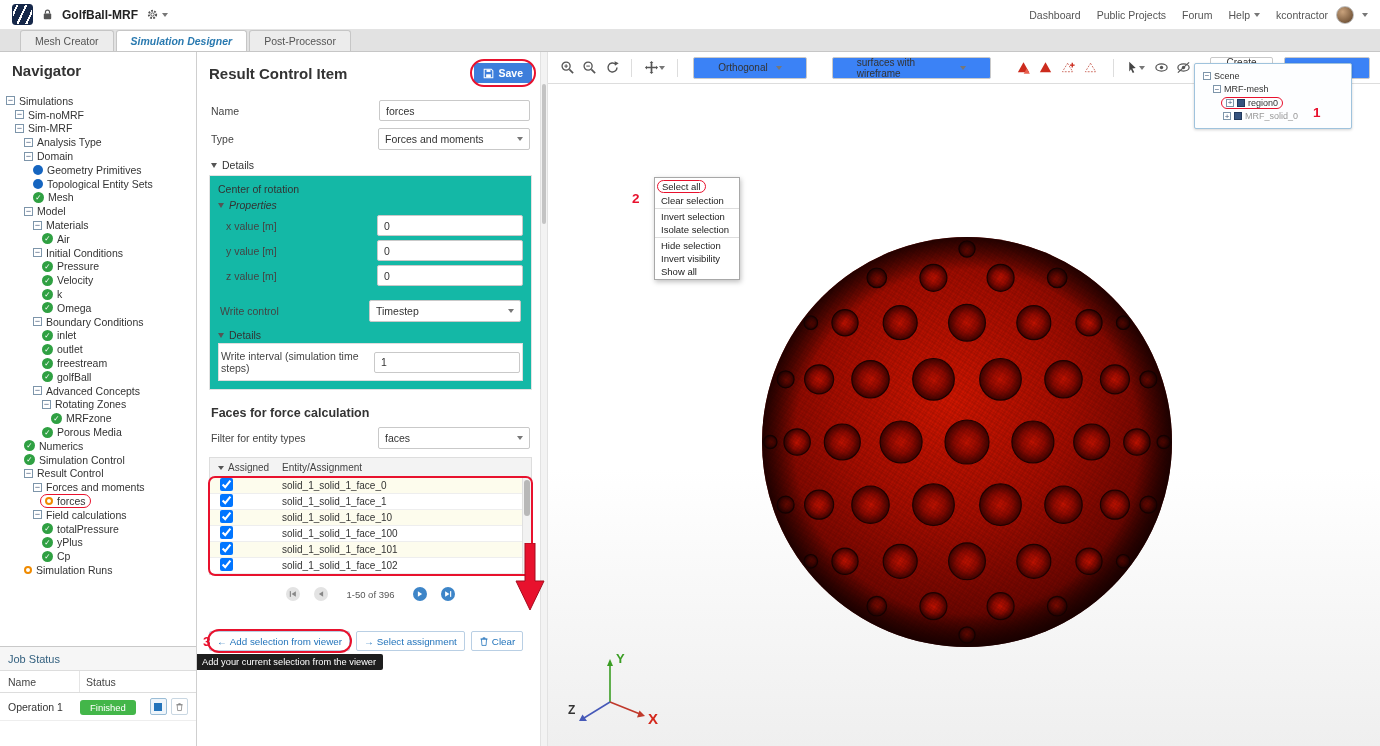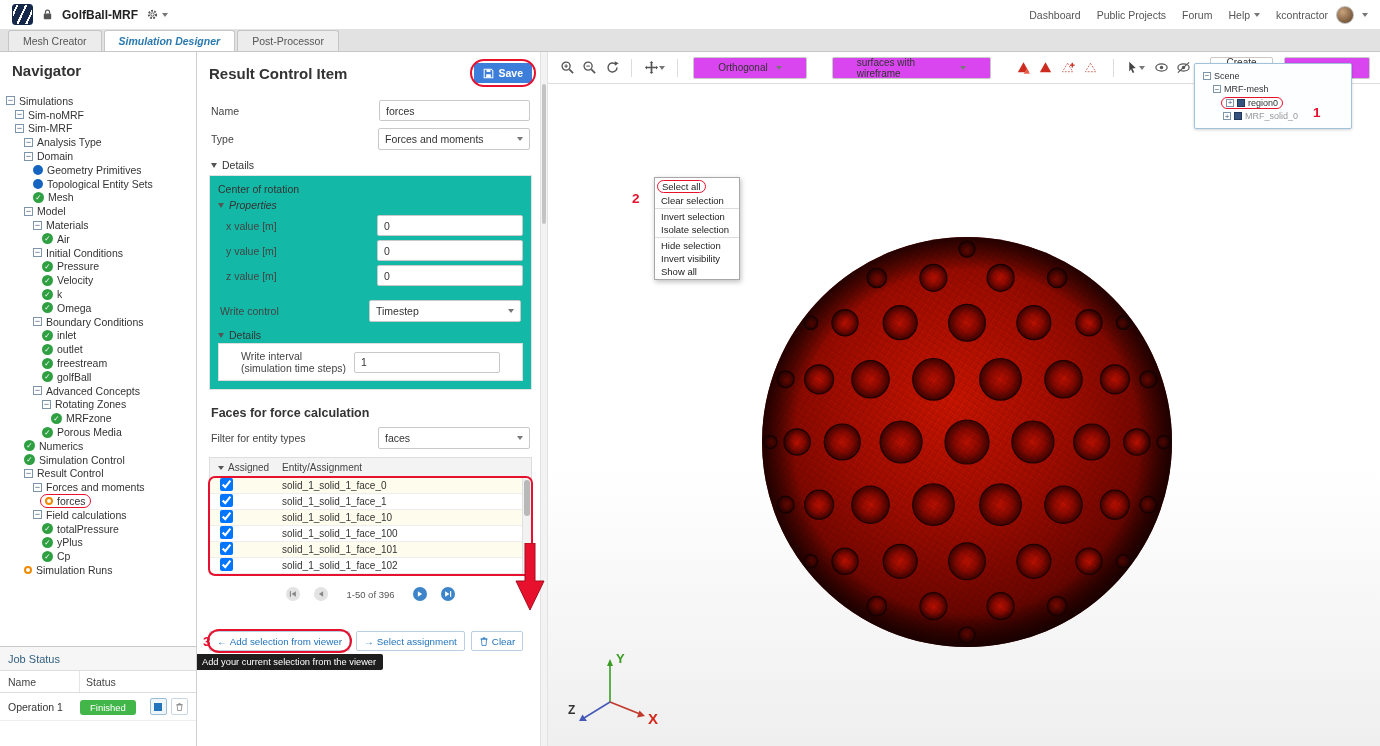--- a/index.html
+++ b/index.html
@@ -9,21 +9,21 @@
 
 .header{position:absolute;top:0;left:0;right:0;height:30px;background:#fff;border-bottom:1px solid #e3e3e3;display:flex;align-items:center;padding:0 12px;z-index:20;gap:8px}
 .logo{width:21px;height:21px;border-radius:3px;background:repeating-linear-gradient(115deg,#16284a 0 3px,#ffffff 3px 5px,#16284a 5px 8px);border:1px solid #16284a}
 .proj-title{font-size:12px;font-weight:bold;color:#222}
 .hicon{display:flex;align-items:center;color:#666}
 .topnav{margin-left:auto;display:flex;align-items:center;gap:16px;font-size:10.5px;color:#555}
 .navlink{cursor:pointer}
 .avatar{width:18px;height:18px;border-radius:50%;background:radial-gradient(circle at 35% 30%,#c9a27c,#7a5b3e 70%,#4e3722);border:1px solid #bbb}
 .caret-down{width:0;height:0;border-left:3.5px solid transparent;border-right:3.5px solid transparent;border-top:4px solid #777;display:inline-block}
 
-.tabbar{position:absolute;top:30px;left:0;right:0;height:22px;background:#e2e2e2;border-bottom:1px solid #c6c6c6;display:flex;align-items:flex-end;padding-left:8px;z-index:19}
+.tabbar{position:absolute;top:30px;left:0;right:0;height:22px;background:#e2e2e2;border-bottom:1px solid #c6c6c6;display:flex;align-items:flex-end;padding-left:20px;z-index:19}
 .tab{height:21px;display:flex;align-items:center;padding:0 14px;font-size:10.5px;color:#555;background:#ececec;border:1px solid #c6c6c6;border-bottom:none;border-radius:3px 3px 0 0;margin-right:2px}
 .tab.active{background:#fff;color:#2a7ab0;font-style:italic;font-weight:bold}
 
 .navigator{position:absolute;top:52px;left:0;width:197px;bottom:0;background:#fff;border-right:1px solid #cfcfcf;overflow:hidden}
 .nav-title{font-size:15px;font-weight:bold;color:#333;padding:10px 12px 4px}
 .tree{position:absolute;top:42px;bottom:100px;left:0;right:0;overflow:hidden}
 .tree-item{display:flex;align-items:center;height:13.8px;font-size:10.5px;color:#333;white-space:nowrap;cursor:pointer}
 .titem-inner{display:inline-flex;align-items:center}
 .titem-inner.annotated{border:1.5px solid #e8112d;border-radius:9px;padding:0 4px;margin-left:-2px}
 .ic-sq{display:inline-flex;align-items:center;justify-content:center;width:9px;height:9px;border:1px solid #7d95aa;background:#fff;color:#41597a;font-size:9px;line-height:7px;margin-right:4px;flex:none}
@@ -50,21 +50,21 @@
 .save-btn{position:relative;background:#3d7edb;color:#fff;font-size:10.5px;font-weight:bold;height:20px;padding:0 9px;border-radius:3px;display:inline-flex;align-items:center;gap:4px}
 .ring{position:absolute;border:2px solid #e8112d;border-radius:14px;pointer-events:none;inset:-4px;z-index:40}
 .frow{display:flex;align-items:center;justify-content:space-between;margin:7px 2px}
 .frow label{font-size:10.5px;color:#444}
 input.txt{width:151px;height:21px;border:1px solid #c9c9c9;border-radius:2px;font-size:10.5px;padding:0 6px;color:#333;background:#fff}
 .sel{width:152px;height:22px;border:1px solid #c9c9c9;border-radius:2px;font-size:10.5px;color:#333;display:flex;align-items:center;justify-content:space-between;padding:0 6px;background:#fff;cursor:pointer}
 .collapse-hdr{font-size:10.5px;color:#333;margin:9px 2px 4px;display:flex;align-items:center;gap:5px}
 .tri{width:0;height:0;border-left:3.5px solid transparent;border-right:3.5px solid transparent;border-top:5px solid #555;display:inline-block}
 .dbox{border:1px solid #e2e2e2;background:#14b8a6;margin:2px 0;padding:5px 8px 8px}
 .dbox .sub{padding-left:8px}
-.innerbox{border:1px solid #ddd;background:#fff;padding:3px 22px;margin-top:2px}
+.innerbox{border:1px solid #ddd;background:#fff;padding:3px 2px;margin-top:2px}
 .sec-heading{font-size:12.5px;font-weight:bold;color:#333;margin:16px 2px 4px}
 
 .etable{border:1px solid #ddd;margin-top:8px;position:relative}
 .ethead{display:flex;background:#f3f3f3;border-bottom:1px solid #ddd;font-size:10px;color:#444;height:20px;align-items:center}
 .ethead .c1{width:72px;padding-left:8px;display:flex;gap:4px;align-items:center}
 .rowswrap{position:relative}
 .etrow{display:flex;align-items:center;height:16px;border-bottom:1px solid #eee;font-size:10px;color:#333}
 .etrow:nth-child(odd){background:#fdfced}
 .etrow .c1{width:72px;padding-left:10px}
 .etrow .c2{flex:1}
@@ -81,21 +81,21 @@
 .pbtn{position:relative;display:inline-flex;align-items:center;gap:3px;border:1px solid #b9cfe4;background:#fff;color:#2374bb;font-size:9.8px;height:20px;padding:0 7px;border-radius:2px}
 .tooltip{position:absolute;left:-14px;top:23px;background:#1e1e1e;color:#fff;font-size:9.3px;padding:3px 7px;border-radius:2px;white-space:nowrap;z-index:60}
 
 .panel-scrollbar{position:absolute;top:52px;left:540px;width:8px;bottom:0;background:#f3f3f3;border-left:1px solid #e2e2e2;border-right:1px solid #e2e2e2;z-index:5}
 .panel-scrollbar .thumb{position:absolute;top:32px;left:1px;right:1px;height:140px;background:#c4c4c4;border-radius:3px}
 
 .viewer{position:absolute;top:52px;left:548px;right:0;bottom:0;background:linear-gradient(#ffffff 60%,#efefef)}
 .vtoolbar{position:absolute;top:0;left:0;right:0;height:32px;background:#fff;border-bottom:1px solid #ddd;display:flex;align-items:center;padding:0 10px;gap:3px;z-index:10}
 .vtb{width:21px;height:21px;display:inline-flex;align-items:center;justify-content:center;border-radius:2px}
 .vsep{width:1px;height:18px;background:#ddd;margin:0 6px}
-.vselect{height:22px;border:1px solid #c9c9c9;border-radius:2px;background:#d946ef;font-size:10px;color:#333;display:inline-flex;align-items:center;gap:8px;padding:0 24px;cursor:pointer}
+.vselect{height:22px;border:1px solid #c9c9c9;border-radius:2px;background:#3b82f6;font-size:10px;color:#333;display:inline-flex;align-items:center;gap:8px;padding:0 24px;cursor:pointer}
 .vbtn{height:22px;border:1px solid #c9c9c9;border-radius:2px;background:#fff;font-size:10px;color:#333;display:inline-flex;align-items:center;padding:0 9px}
 .vcanvas{position:absolute;inset:32px 0 0 0}
 
 .scenebox{position:absolute;top:11px;right:28px;width:158px;background:#fdfeff;border:1px solid #9fc3dd;padding:5px 4px 5px 6px;font-size:9px;color:#333;box-shadow:0 1px 3px rgba(0,0,0,.18);z-index:11;border-radius:2px}
 .srow{display:flex;align-items:center;height:13.5px;white-space:nowrap}
 .sinner{display:inline-flex;align-items:center}
 .sinner.annotated{border:1.5px solid #e8112d;border-radius:9px;padding:0 4px;margin-left:-2px}
 .ic-part{display:inline-block;width:8px;height:8px;background:#35527e;border:1px solid #22395c;margin-right:3px;flex:none}
 .slabel.dim{color:#999}
 

